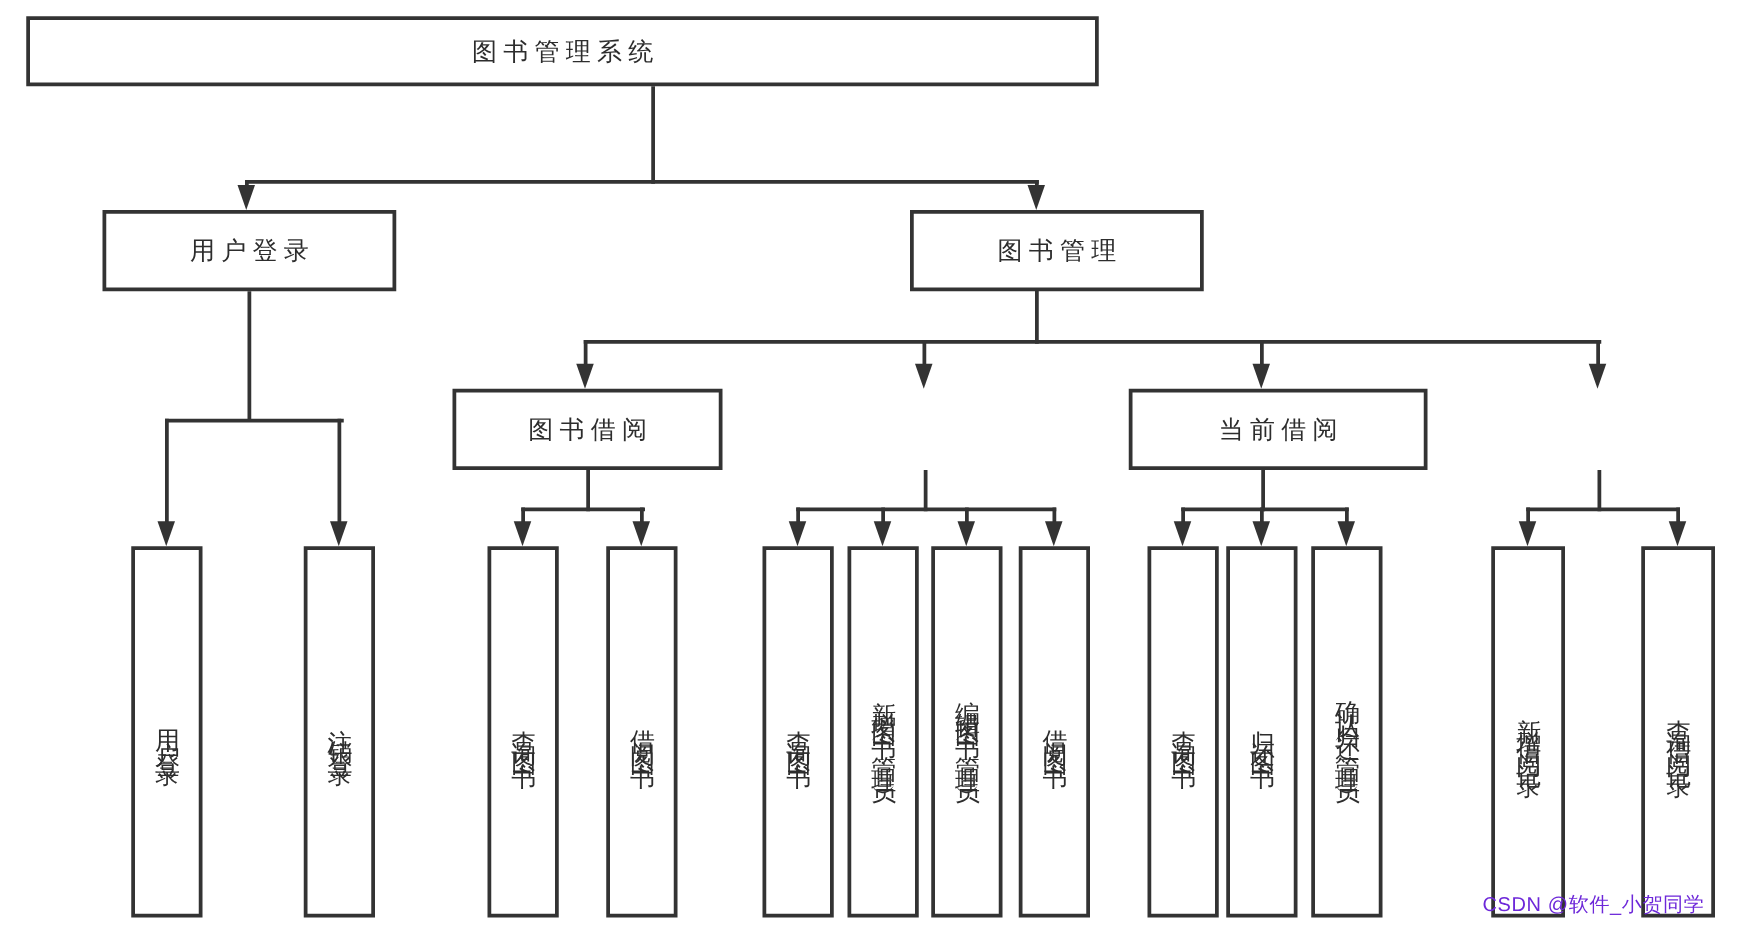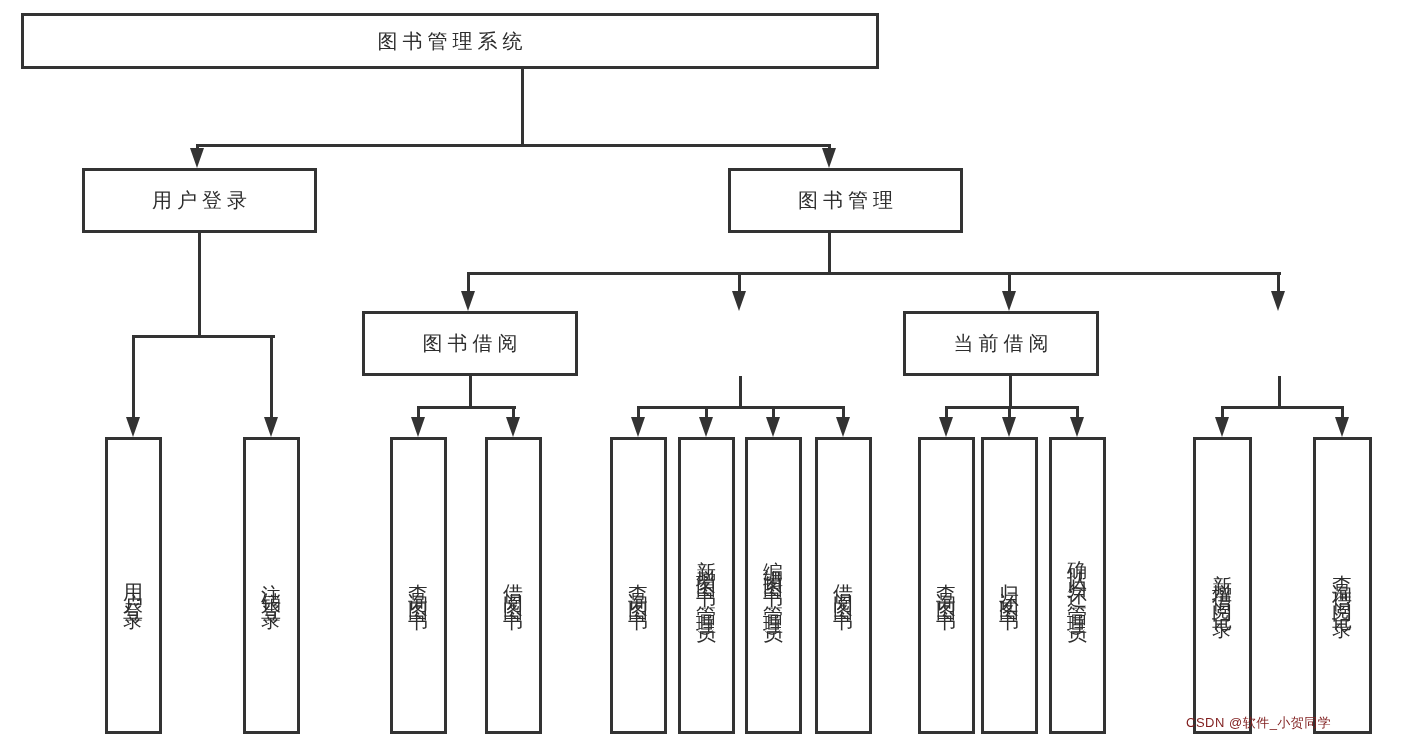--- a/index.html
+++ b/index.html
@@ -19,22 +19,22 @@
     line-height:1;
   }
   .vline{position:absolute;width:3px;background:#333333;}
   .hline{position:absolute;height:3px;background:#333333;}
   .arrow{
     position:absolute;width:0;height:0;
     border-left:7px solid transparent;border-right:7px solid transparent;
     border-top:20px solid #333333;
   }
   .watermark{
-    position:absolute;left:1186px;top:714px;font-size:13px;letter-spacing:0.5px;
-    color:#7f1d1d;z-index:10;white-space:nowrap;
+    position:absolute;left:1186px;top:714px;font-size:16px;letter-spacing:0.5px;
+    color:#6d28d9;z-index:10;white-space:nowrap;
   }
 </style>
 </head>
 <body>
 
 <div class="canvas">
 
   <div class="box" style="left:21px;top:13px;width:858px;height:56px;">图书管理系统</div>
 
   <div class="vline" style="left:521px;top:69px;height:78px;"></div>
@@ -59,21 +59,21 @@
   <div class="vline" style="left:467px;top:272px;height:22px;"></div>
   <div class="vline" style="left:738px;top:272px;height:22px;"></div>
   <div class="vline" style="left:1008px;top:272px;height:22px;"></div>
   <div class="vline" style="left:1277px;top:272px;height:22px;"></div>
   <div class="arrow" style="left:461px;top:291px;"></div>
   <div class="arrow" style="left:732px;top:291px;"></div>
   <div class="arrow" style="left:1002px;top:291px;"></div>
   <div class="arrow" style="left:1271px;top:291px;"></div>
 
   <div class="box" style="left:362px;top:311px;width:216px;height:65px;">图书借阅</div>
-  <div class="box" style="left:903px;top:311px;width:196px;height:65px;">当前借阅</div>
+  <div class="box" style="left:903px;top:311px;width:239px;height:65px;">当前借阅</div>
 
   <div class="vline" style="left:469px;top:376px;height:33px;"></div>
   <div class="hline" style="left:417px;top:406px;width:99px;"></div>
   <div class="vline" style="left:417px;top:406px;height:14px;"></div>
   <div class="vline" style="left:512px;top:406px;height:14px;"></div>
   <div class="arrow" style="left:411px;top:417px;"></div>
   <div class="arrow" style="left:506px;top:417px;"></div>
 
   <div class="vline" style="left:739px;top:376px;height:33px;"></div>
   <div class="hline" style="left:637px;top:406px;width:208px;"></div>

